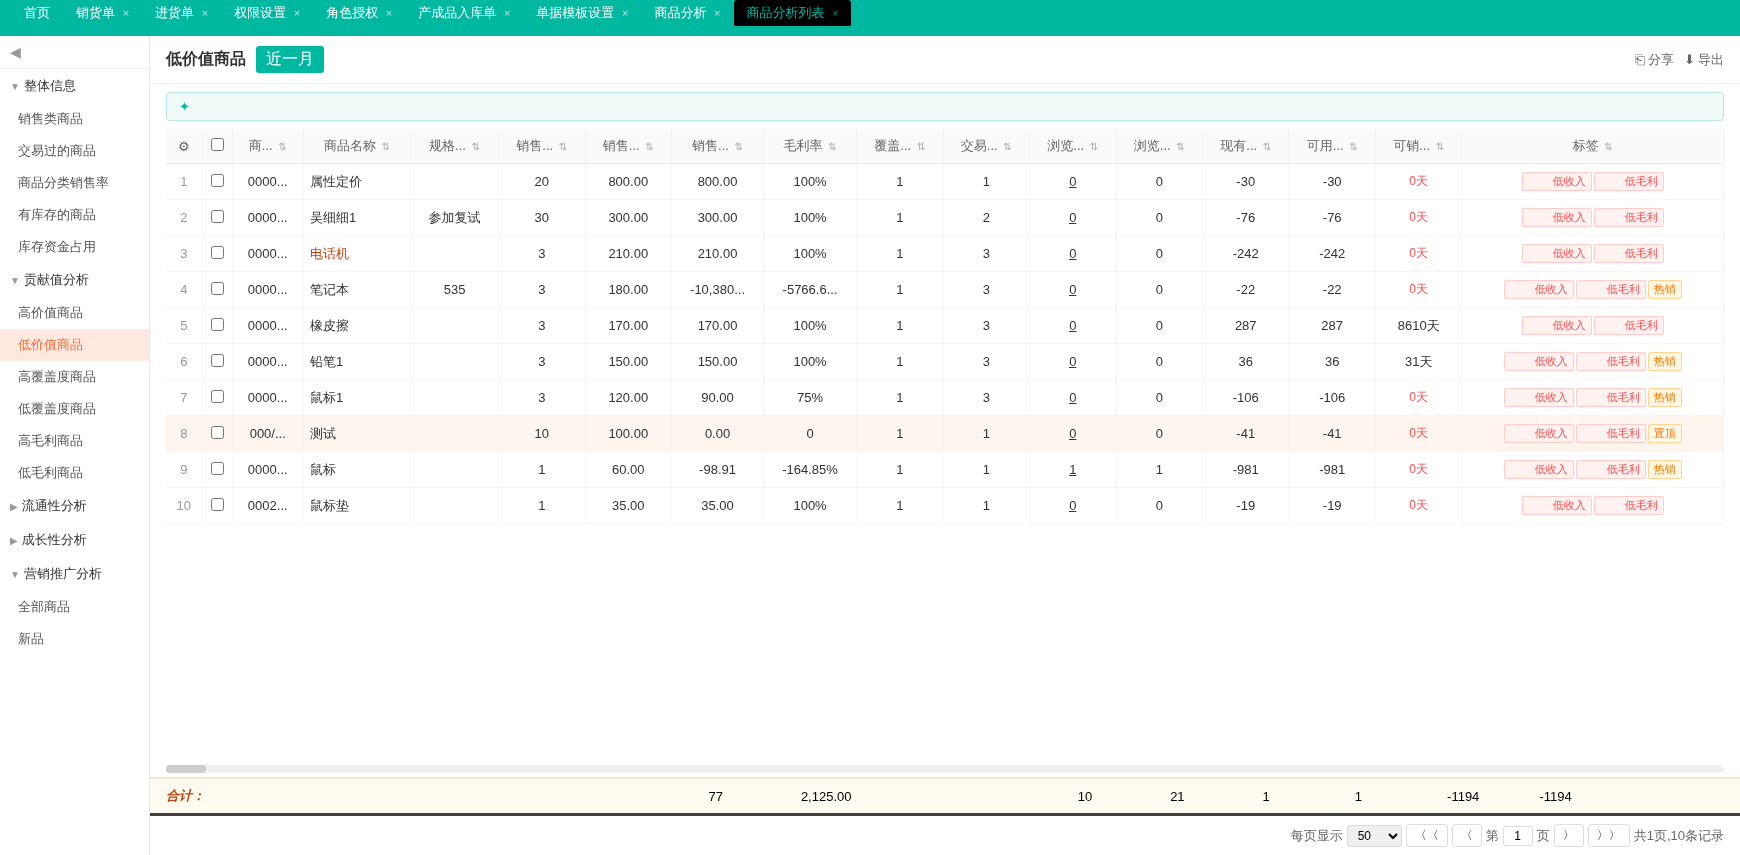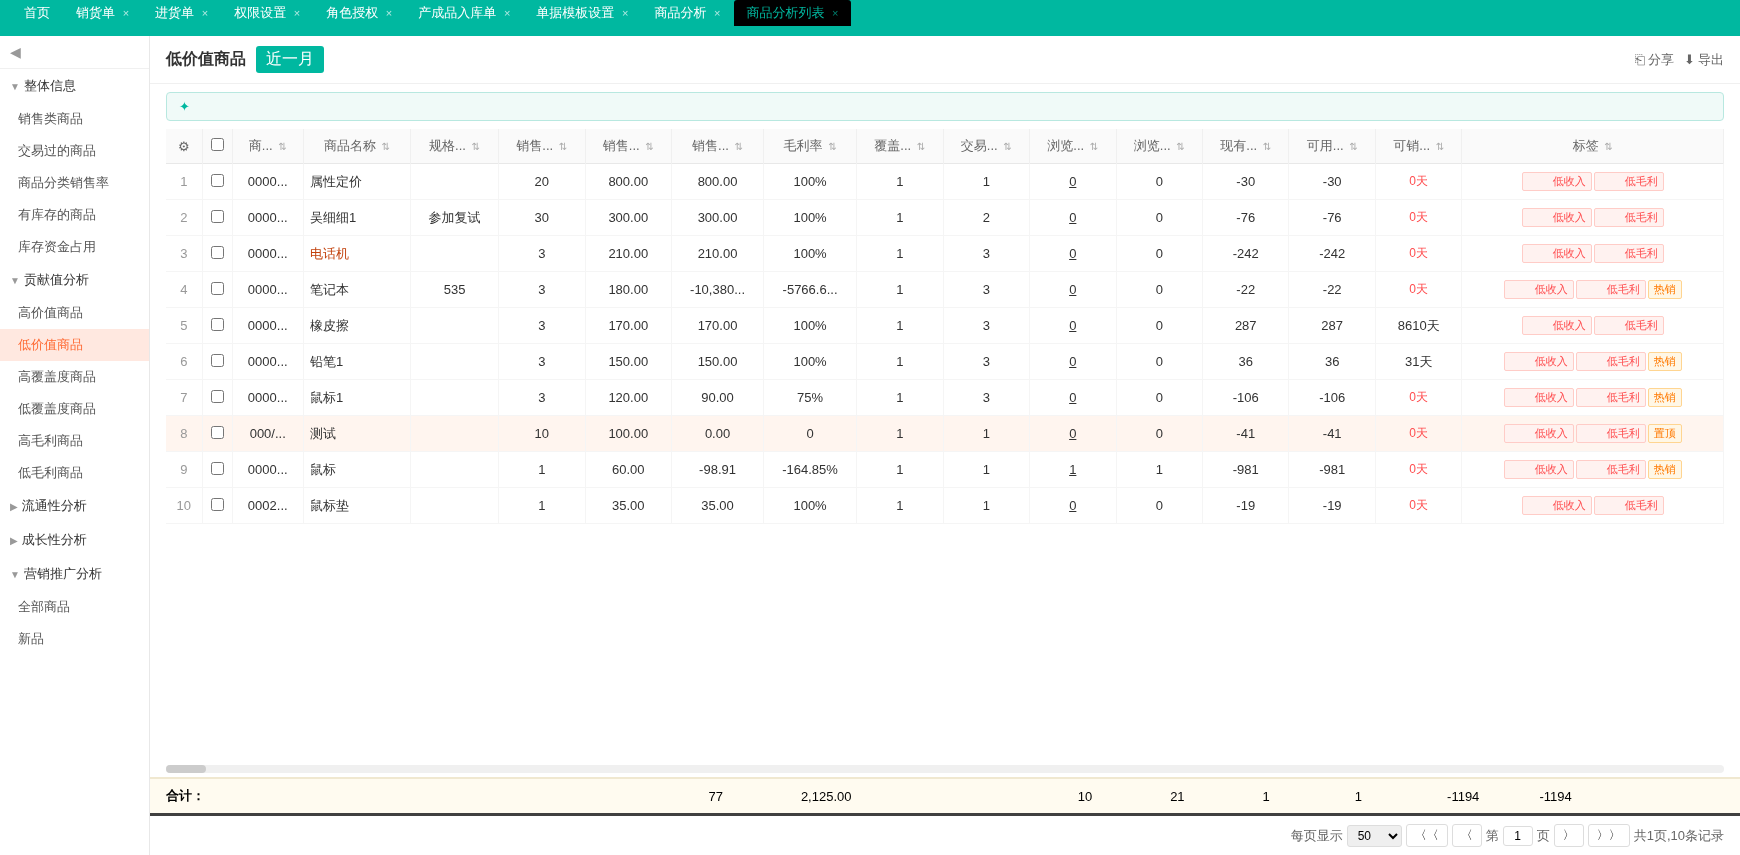--- a/index.html
+++ b/index.html
@@ -190,22 +190,23 @@
       background: #fffbf0;
       border-top: 2px solid #f0e8d0;
       padding: 8px 16px;
       display: flex;
       align-items: center;
       gap: 0;
       font-size: 12px;
     }
     .totals-label {
       font-weight: 600;
-      color: #000000;
+      color: #c2410c;
       margin-right: 26px;
+      font-style: italic;
     }
 
     
     .pagination-bar {
       display: flex;
       align-items: center;
       justify-content: flex-end;
       padding: 8px 16px;
       border-top: 3px solid #404040;
       gap: 4px;

